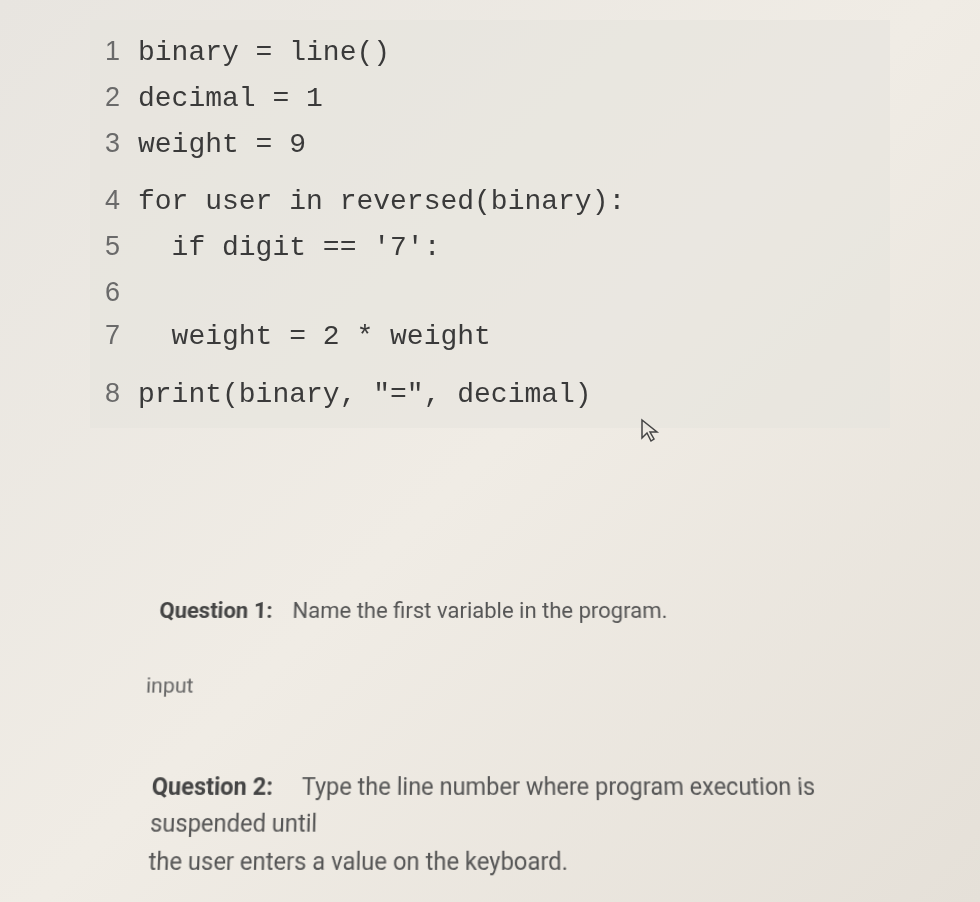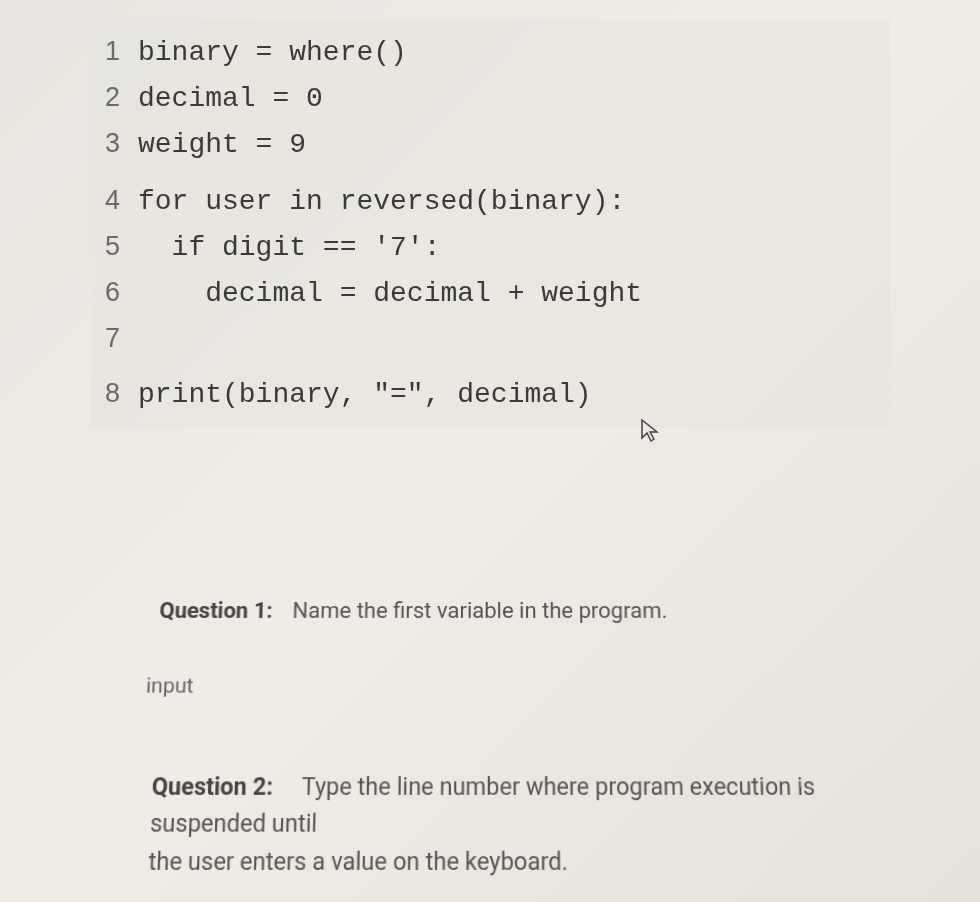--- a/index.html
+++ b/index.html
@@ -96,45 +96,45 @@
       color: #555;
       margin-top: 2px;
     }
   </style>
 </head>
 <body>
 
 <div class="code-block">
   <div class="code-line">
     <span class="line-number">1</span>
-    <span class="code-content">binary = where()</span>
+    <span class="code-content">binary = line()</span>
   </div>
   <div class="code-line">
     <span class="line-number">2</span>
-    <span class="code-content">decimal = 0</span>
+    <span class="code-content">decimal = 1</span>
   </div>
   <div class="code-line">
     <span class="line-number">3</span>
     <span class="code-content">weight = 9</span>
   </div>
   <div class="block-gap"></div>
   <div class="code-line">
     <span class="line-number">4</span>
     <span class="code-content">for user in reversed(binary):</span>
   </div>
   <div class="code-line">
     <span class="line-number">5</span>
     <span class="code-content">  if digit == '7':</span>
   </div>
   <div class="code-line">
     <span class="line-number">6</span>
-    <span class="code-content">    decimal = decimal + weight</span>
   </div>
   <div class="code-line">
     <span class="line-number">7</span>
+    <span class="code-content">  weight = 2 * weight</span>
   </div>
   <div class="block-gap"></div>
   <div class="code-line">
     <span class="line-number">8</span>
     <span class="code-content">print(binary, "=", decimal)</span>
   </div>
 </div>
 
 <div class="cursor-icon">
   <svg width="20" height="26" viewBox="0 0 20 26">

